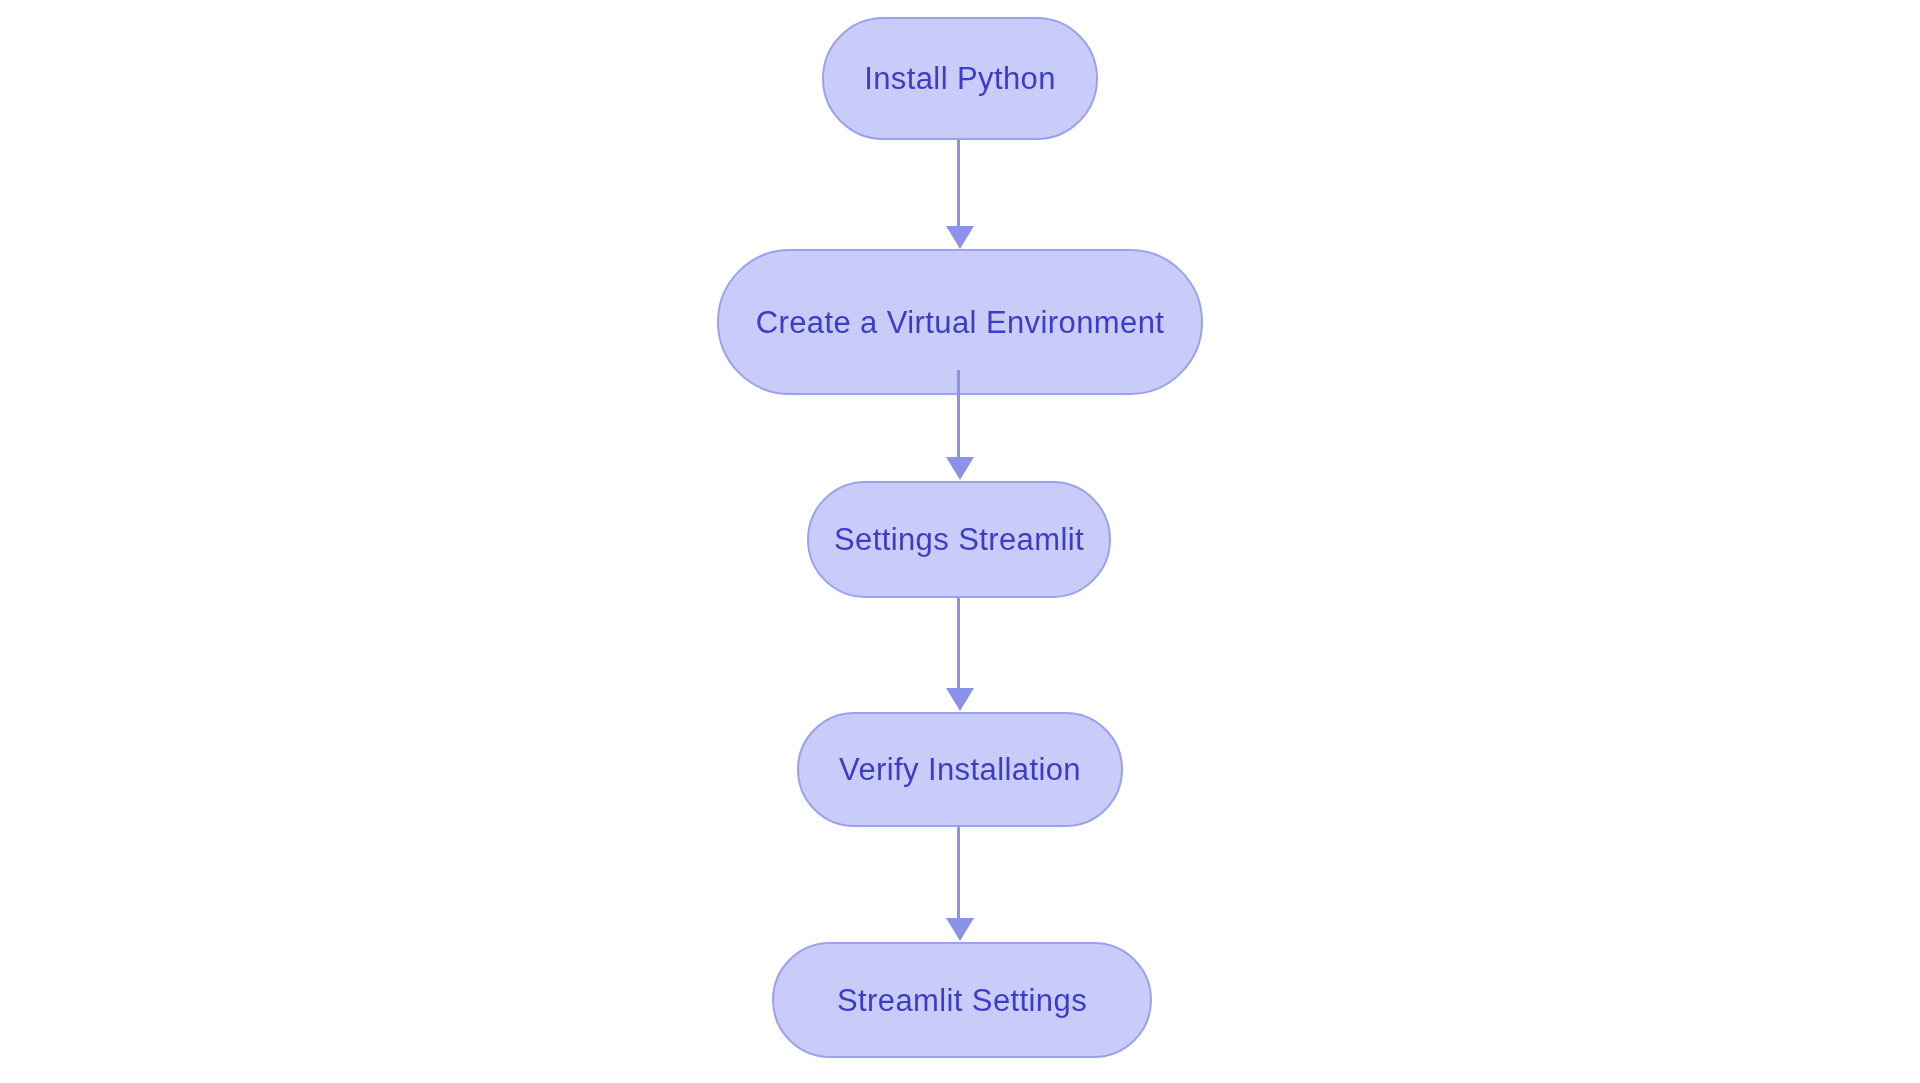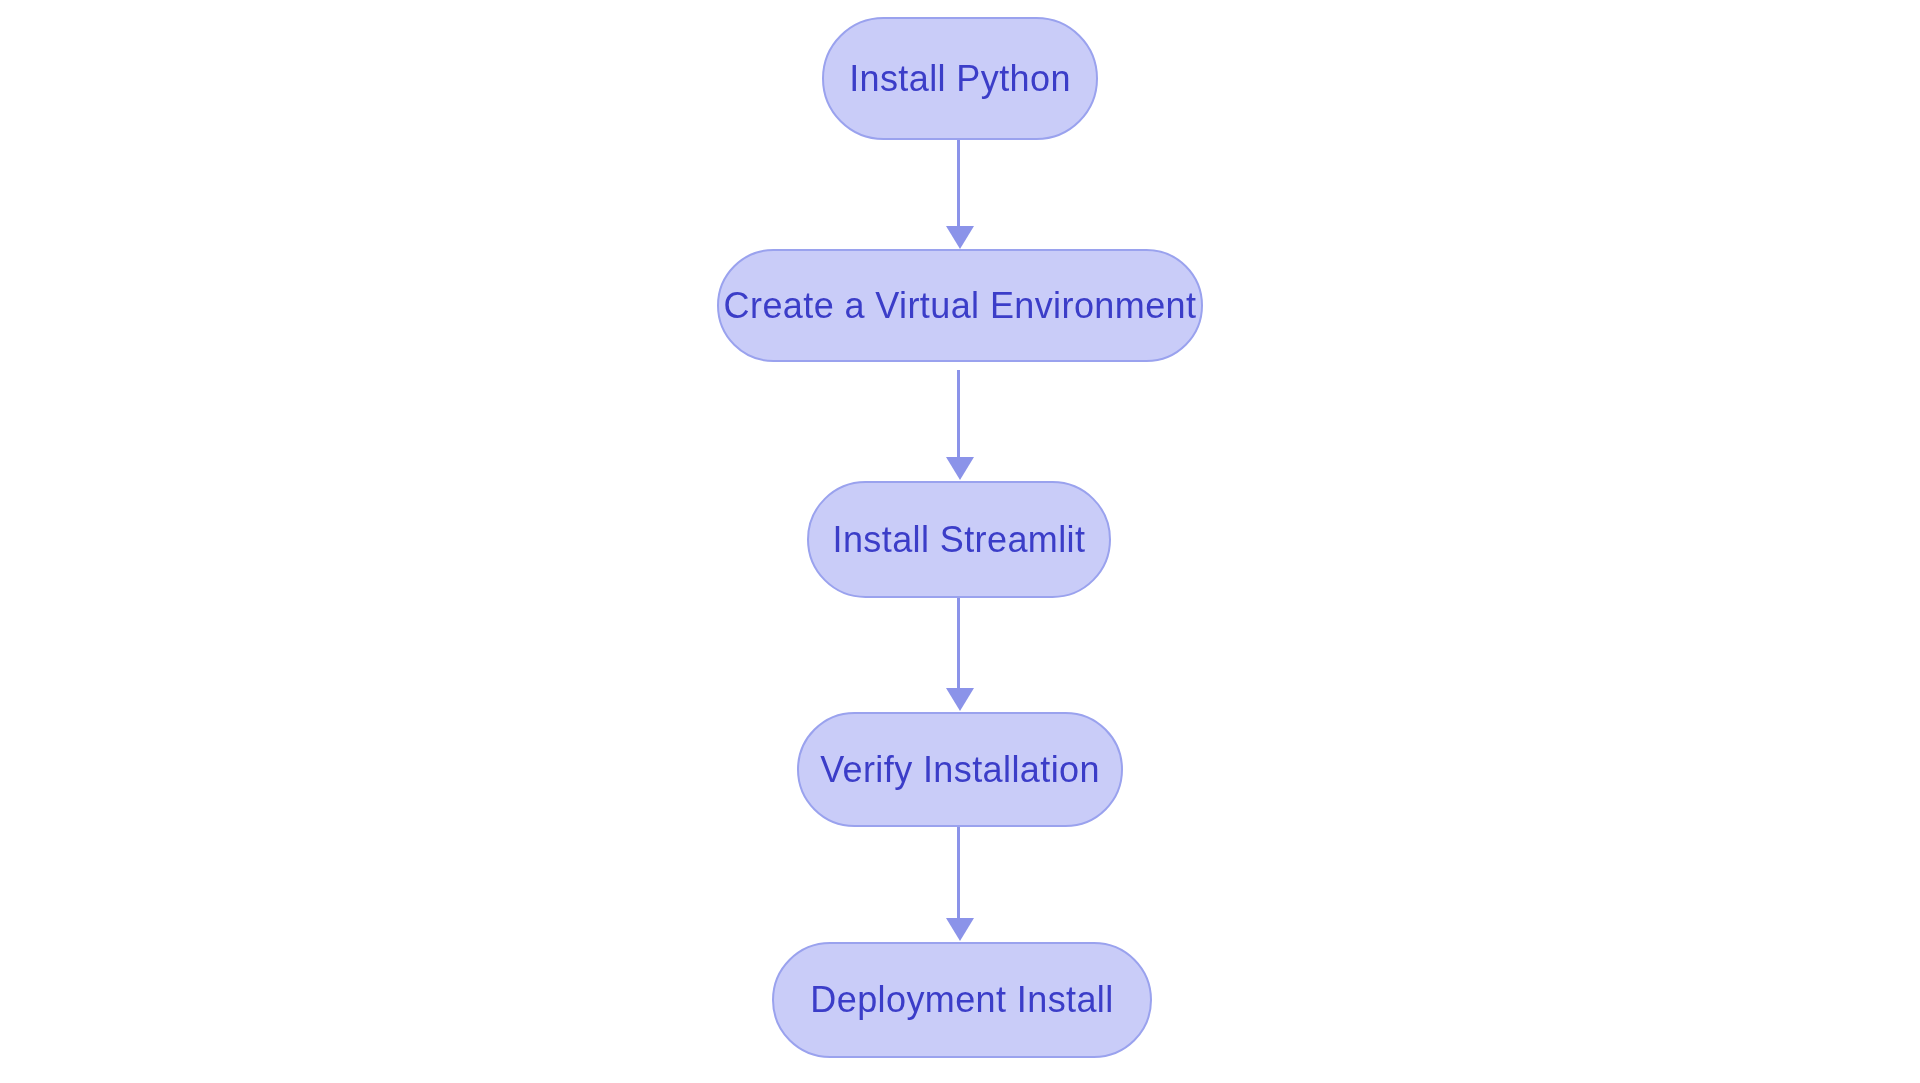--- a/index.html
+++ b/index.html
@@ -20,27 +20,27 @@
     box-sizing: border-box;
     background: var(--node-fill, #c9ccf8);
     border: 2px solid var(--node-border, #9aa2ee);
     border-radius: 999px;
     display: flex;
     align-items: center;
     justify-content: center;
   }
   .node-label {
     color: var(--node-text, #3b3dc8);
-    font-size: 36px;
+    font-size: 31px;
     letter-spacing: 0.4px;
     white-space: nowrap;
     line-height: 1;
   }
   .n1 { left: 822px; top: 17px;  width: 276px; height: 123px; }
-  .n2 { left: 717px; top: 249px; width: 486px; height: 113px; }
+  .n2 { left: 717px; top: 249px; width: 486px; height: 146px; }
   .n3 { left: 807px; top: 481px; width: 304px; height: 117px; }
   .n4 { left: 797px; top: 712px; width: 326px; height: 115px; align-items: center; }
   .n5 { left: 772px; top: 942px; width: 380px; height: 116px; }
 
   .arrow { position: absolute; left: 0; top: 0; }
   .shaft {
     position: absolute;
     width: 3px;
     left: 957px;
     background: var(--arrow, #8b93e9);
@@ -80,34 +80,34 @@
   <div class="node n2">
     <span class="node-label">Create a Virtual Environment</span>
   </div>
 
   <div class="arrow a2">
     <div class="shaft"></div>
     <div class="head"></div>
   </div>
 
   <div class="node n3">
-    <span class="node-label">Install Streamlit</span>
+    <span class="node-label">Settings Streamlit</span>
   </div>
 
   <div class="arrow a3">
     <div class="shaft"></div>
     <div class="head"></div>
   </div>
 
   <div class="node n4">
     <span class="node-label">Verify Installation</span>
   </div>
 
   <div class="arrow a4">
     <div class="shaft"></div>
     <div class="head"></div>
   </div>
 
   <div class="node n5">
-    <span class="node-label">Deployment Install</span>
+    <span class="node-label">Streamlit Settings</span>
   </div>
 
 </div>
 
 </body></html>

